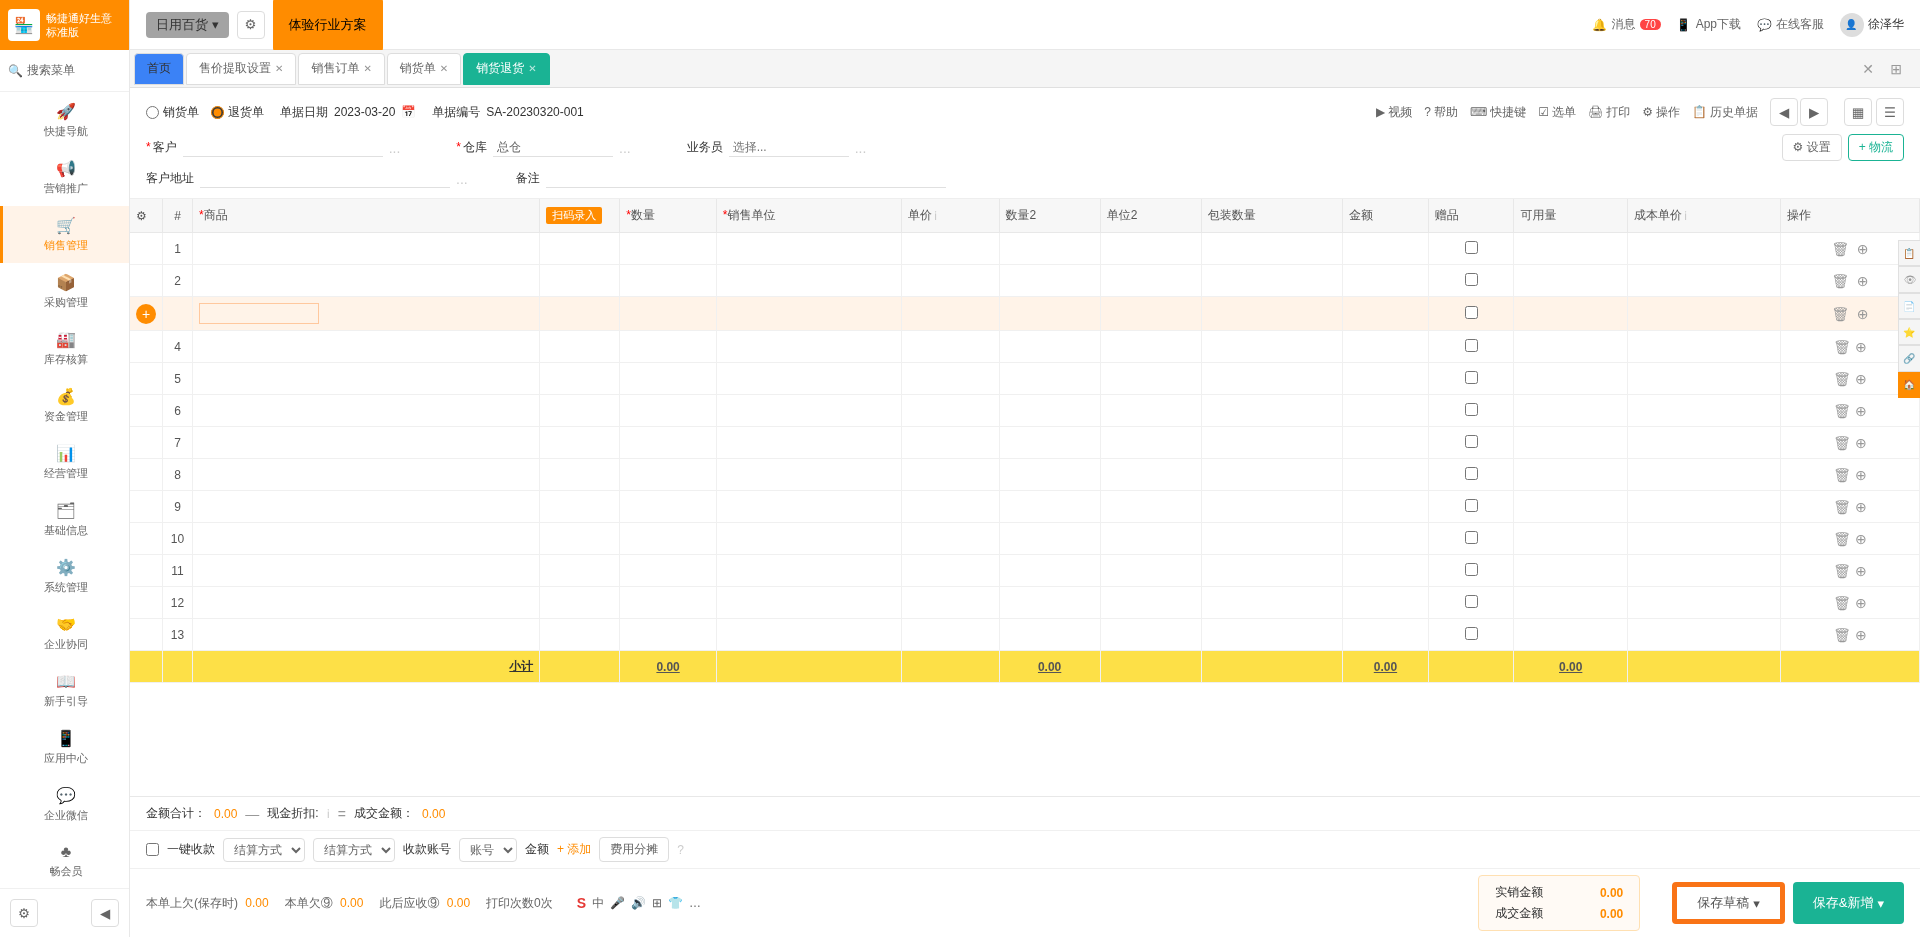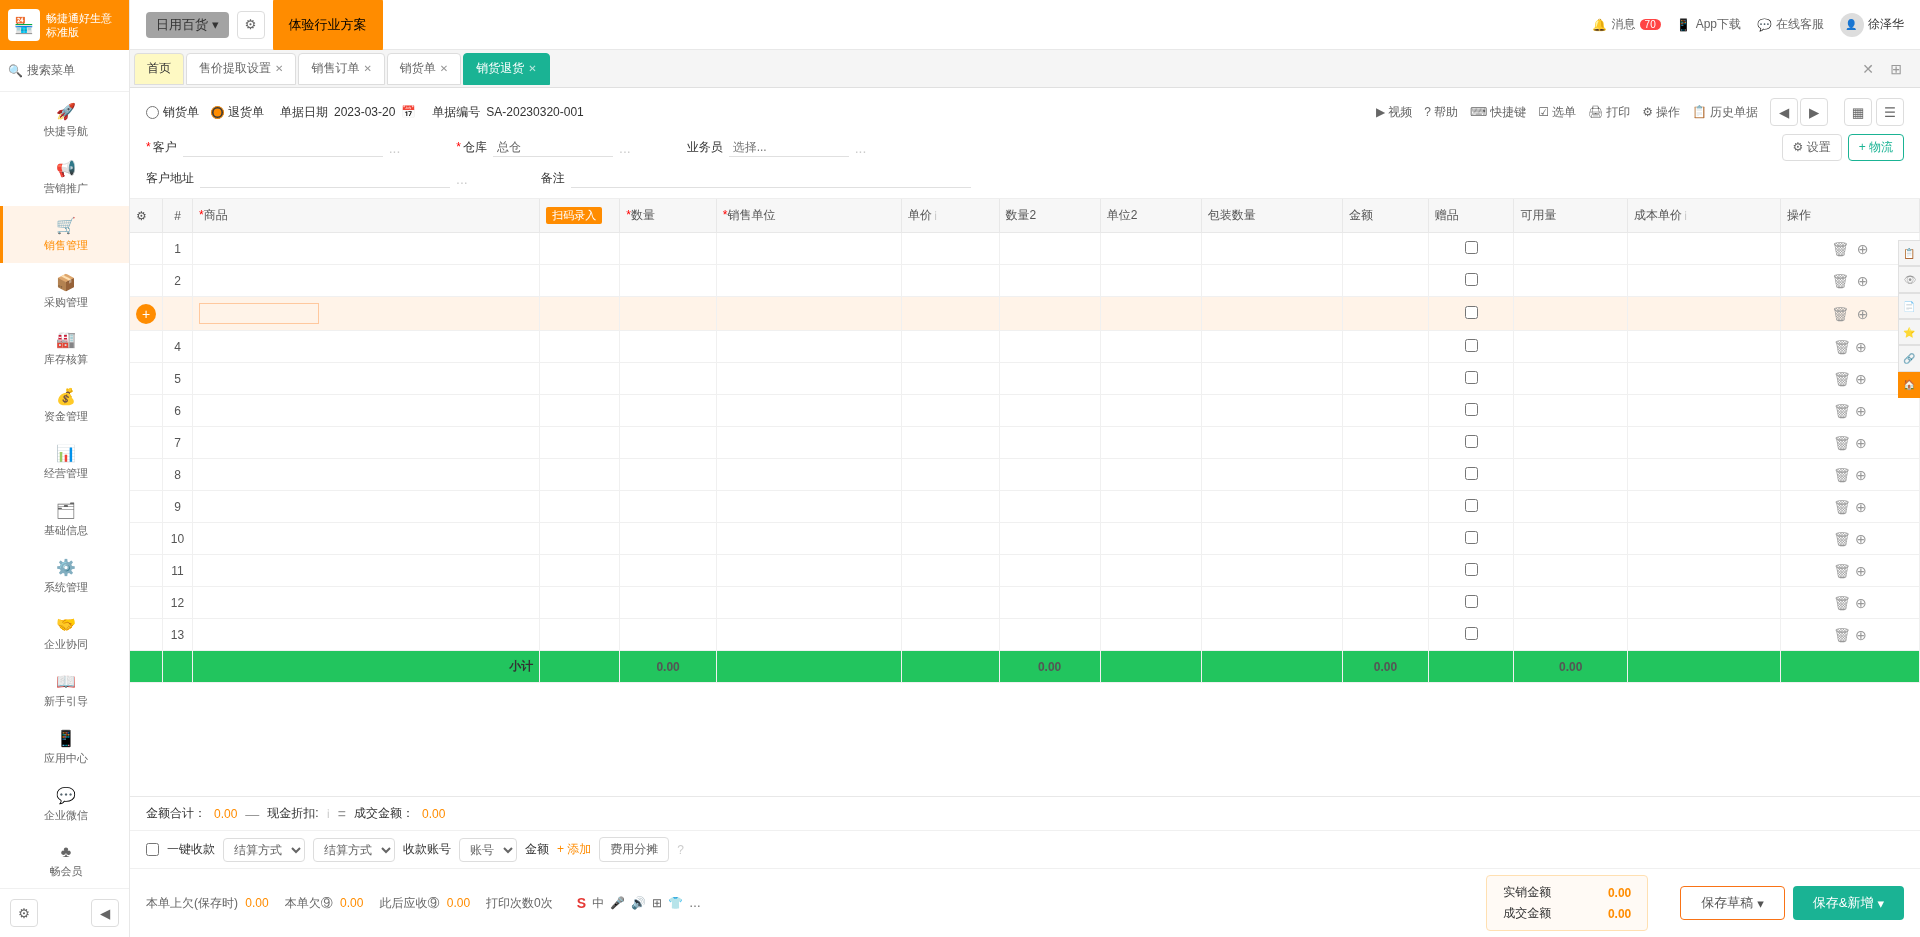--- a/index.html
+++ b/index.html
@@ -32,75 +32,75 @@
     .header-action { display: flex; align-items: center; gap: 4px; cursor: pointer; color: #666; font-size: 12px; }
     .notification-badge { background: #ff4444; color: #fff; border-radius: 10px; padding: 0 5px; font-size: 10px; min-width: 18px; text-align: center; }
     .user-info { display: flex; align-items: center; gap: 4px; color: #333; }
     .user-avatar { width: 24px; height: 24px; background: #ddd; border-radius: 50%; display: flex; align-items: center; justify-content: center; font-size: 10px; }
 
     
     .tab-bar { background: #f5f5f5; display: flex; align-items: center; height: 38px; border-bottom: 1px solid #e0e0e0; flex-shrink: 0; padding: 0 4px; }
     .tab { display: flex; align-items: center; padding: 0 12px; height: 32px; cursor: pointer; font-size: 12px; color: #666; background: #fff; border: 1px solid #ddd; border-radius: 4px 4px 0 0; margin-right: 2px; gap: 4px; }
     .tab.active { background: #1ab394; color: #fff; border-color: #1ab394; }
     .tab-close { font-size: 10px; opacity: 0.7; cursor: pointer; }
-    .tab-home { color: #333; background: #fef9c3; }
+    .tab-home { color: #333; background: #3b82f6; }
     .tab-maximize { margin-left: auto; display: flex; gap: 4px; }
     .window-btn { width: 24px; height: 24px; border: none; background: none; cursor: pointer; font-size: 14px; color: #999; }
 
     
     .form-area { background: #fff; padding: 10px 16px; flex-shrink: 0; border-bottom: 1px solid #eee; }
     .form-row { display: flex; align-items: center; gap: 16px; margin-bottom: 8px; }
     .form-row:last-child { margin-bottom: 0; }
     .radio-group { display: flex; gap: 12px; align-items: center; }
     .radio-item { display: flex; align-items: center; gap: 4px; cursor: pointer; font-size: 12px; }
     .radio-item input { accent-color: #ff8c00; }
     .form-field { display: flex; align-items: center; gap: 6px; }
     .form-label { color: #333; font-size: 12px; white-space: nowrap; }
     .form-label.required::before { content: '*'; color: #f00; margin-right: 2px; }
     .form-value { color: #333; font-size: 12px; }
     .form-input { border: none; border-bottom: 1px solid #e0e0e0; padding: 2px 4px; font-size: 12px; outline: none; min-width: 100px; color: #666; }
     .form-dots { color: #ccc; font-size: 14px; cursor: pointer; }
     .form-toolbar-right { margin-left: auto; display: flex; align-items: center; gap: 12px; }
     .toolbar-btn { display: flex; align-items: center; gap: 3px; color: #666; cursor: pointer; font-size: 12px; }
     .setup-btn { background: #fff; border: 1px solid #ddd; border-radius: 4px; padding: 4px 10px; cursor: pointer; font-size: 12px; color: #666; display: flex; align-items: center; gap: 3px; }
     .add-logistics-btn { background: #fff; border: 1px solid #1ab394; border-radius: 4px; padding: 4px 10px; cursor: pointer; font-size: 12px; color: #1ab394; display: flex; align-items: center; gap: 3px; }
-    .address-row { display: flex; align-items: center; gap: 33px; }
+    .address-row { display: flex; align-items: center; gap: 8px; }
 
     
     .table-container { flex: 1; overflow: auto; background: #fff; }
     .data-table { width: 100%; border-collapse: collapse; font-size: 12px; }
     .data-table thead th { background: #f7f7f7; padding: 8px 6px; text-align: left; border-bottom: 1px solid #e8e8e8; border-right: 1px solid #e8e8e8; white-space: nowrap; color: #555; font-weight: normal; position: sticky; top: 0; z-index: 2; }
     .data-table tbody td { padding: 6px 6px; border-bottom: 1px solid #f0f0f0; border-right: 1px solid #f0f0f0; color: #555; height: 32px; }
     .data-table tbody tr.active-row { background: #fff3e8; }
     .row-num { color: #999; text-align: center; width: 30px; }
     .col-gear { width: 30px; text-align: center; }
     .col-actions { text-align: center; white-space: nowrap; }
     .action-icon { cursor: pointer; color: #999; font-size: 14px; margin: 0 2px; }
     .checkbox-cell { text-align: center; }
     .checkbox-cell input { accent-color: #1ab394; }
     .scan-input-btn { background: #ff8c00; color: #fff; border: none; border-radius: 2px; padding: 1px 6px; font-size: 11px; cursor: pointer; white-space: nowrap; }
     .add-row-btn { width: 20px; height: 20px; background: #ff8c00; color: #fff; border: none; border-radius: 50%; cursor: pointer; font-size: 14px; display: flex; align-items: center; justify-content: center; }
-    .subtotal-row td { background: #22c55e; font-weight: bold; color: #333; }
+    .subtotal-row td { background: #fde047; font-weight: bold; color: #333; text-decoration: underline; }
     .info-icon { color: #ccc; cursor: pointer; font-size: 12px; }
     .col-info { display: flex; align-items: center; gap: 2px; }
 
     
     .bottom-area { background: #fff; border-top: 1px solid #e8e8e8; flex-shrink: 0; }
     .bottom-calc { padding: 8px 16px; display: flex; align-items: center; gap: 8px; border-bottom: 1px solid #f0f0f0; }
     .calc-text { font-size: 12px; color: #333; }
     .calc-minus { color: #999; font-size: 14px; }
     .calc-equals { color: #999; font-size: 14px; }
     .calc-value { color: #ff8c00; font-size: 12px; }
     .bottom-payment { padding: 6px 16px; display: flex; align-items: center; gap: 8px; }
     .checkbox-small { accent-color: #1ab394; }
     .payment-select { border: 1px solid #ddd; border-radius: 4px; padding: 3px 6px; font-size: 12px; color: #666; background: #fff; cursor: pointer; }
     .add-expense-btn { display: flex; align-items: center; gap: 3px; color: #ff8c00; cursor: pointer; font-size: 12px; }
     .expense-split-btn { background: #fff; border: 1px solid #ddd; border-radius: 4px; padding: 3px 10px; cursor: pointer; font-size: 12px; color: #666; }
     .help-icon { color: #ccc; cursor: pointer; }
-    .save-draft-btn { background: #fff; border: 1px solid #f97316; border-radius: 4px; padding: 7px 20px; cursor: pointer; font-size: 13px; color: #555; display: flex; align-items: center; gap: 4px; }
+    .save-draft-btn { background: #fff; border: 5px solid #f97316; border-radius: 4px; padding: 7px 20px; cursor: pointer; font-size: 13px; color: #555; display: flex; align-items: center; gap: 4px; }
     .save-new-btn { background: #1ab394; color: #fff; border: none; border-radius: 4px; padding: 7px 20px; cursor: pointer; font-size: 13px; display: flex; align-items: center; gap: 4px; }
     .footer-stats { display: flex; gap: 16px; align-items: center; font-size: 12px; color: #666; }
 
     
     .summary-box { background: #fffaf5; border: 1px solid #ffe0b2; border-radius: 4px; padding: 8px 16px; margin-right: 16px; text-align: right; }
     .summary-box-row { display: flex; justify-content: space-between; align-items: center; gap: 30px; margin-bottom: 4px; font-size: 12px; }
     .summary-box-row:last-child { margin-bottom: 0; }
 
     
     .right-float { position: fixed; right: 0; top: 220px; display: flex; flex-direction: column; }

